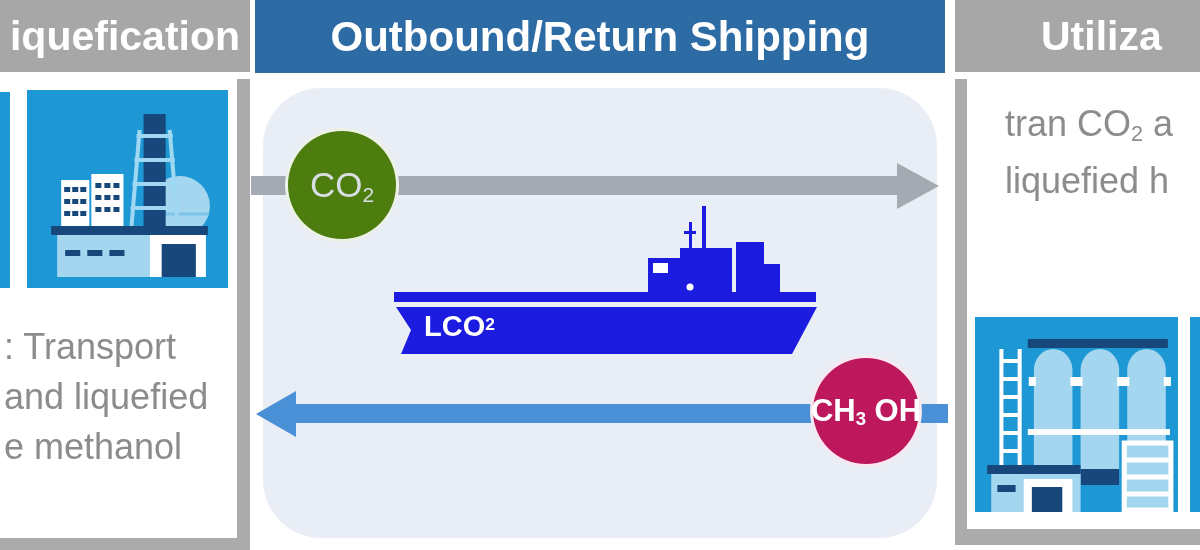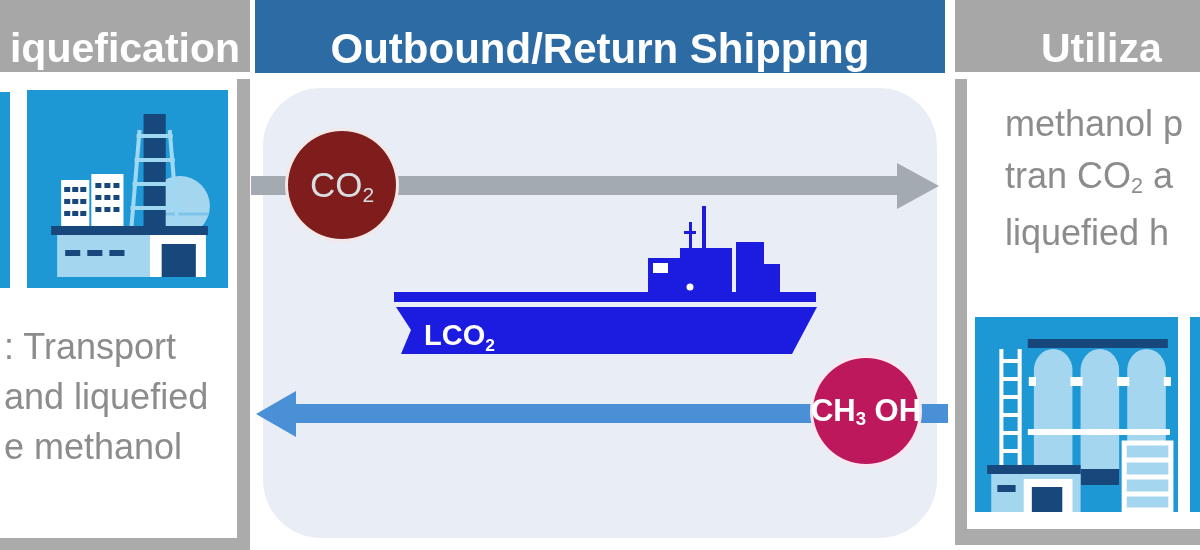--- a/index.html
+++ b/index.html
@@ -2,48 +2,48 @@
 <html><head>
 <meta charset="utf-8">
 <style>
   html,body{margin:0;padding:0;background:#fff;}
   #stage{
     position:relative;width:1200px;height:550px;overflow:hidden;
     background:#fff;font-family:"Liberation Sans",sans-serif;
   }
   .abs{position:absolute;}
   
-  .hdr{display:flex;align-items:flex-end;justify-content:center;
+  .hdr{display:flex;align-items:center;justify-content:center;
        color:#fff;font-weight:700;font-size:41px;white-space:nowrap;}
   .hdr-gray{background:#A7A7A7;}
   .hdr-blue{background:#2D6BA4;}
   
   .frame{background:#ABABAB;}
   
   .ship-panel{background:#E9EEF6;border-radius:58px;}
   
   .shaft-gray{background:#A4AAB1;}
   .shaft-blue{background:#4A90D6;}
   .head-right{width:0;height:0;border-top:23px solid transparent;
               border-bottom:23px solid transparent;border-left:42px solid #A4AAB1;}
   .head-left{width:0;height:0;border-top:23px solid transparent;
              border-bottom:23px solid transparent;border-right:40px solid #4A90D6;}
   
   .badge{border-radius:50%;display:flex;align-items:center;justify-content:center;
          box-sizing:border-box;border:3px solid rgba(255,255,255,0.9);white-space:nowrap;}
-  .badge-gray{background:#7f1d1d;color:#D9DEE3;font-size:35px;justify-content:center;}
+  .badge-gray{background:#4d7c0f;color:#D9DEE3;font-size:35px;justify-content:center;}
   .badge-blue{background:#be185d;color:#fff;font-size:31px;font-weight:600;}
   sub.mol{font-size:0.6em;position:relative;bottom:-0.22em;vertical-align:baseline;}
   
   .bodytext{color:#8C8C8C;font-size:36px;line-height:50px;white-space:nowrap;}
   .bodytext-r{line-height:52px;}
   
   .tile{background:#1E97D5;}
   
-  .ship-label{display:flex;align-items:flex-end;color:#fff;
+  .ship-label{display:flex;align-items:flex-start;color:#fff;
               font-weight:700;font-size:29px;white-space:nowrap;}
 </style>
 </head>
 <body>
 
 <div id="stage">
 
   <div class="abs hdr hdr-gray" style="left:0;top:7;width:250px;height:72px;">
     <span>iquefication</span>
   </div>
@@ -158,21 +158,20 @@
     <span><span>CH</span><sub class="mol">3</sub><span> OH</span></span>
   </div>
 
   <div class="abs hdr hdr-gray" style="left:955px;top:7;width:274px;height:72px;justify-content:flex-start;padding-left:86px;box-sizing:border-box;">
     <span>Utiliza</span>
   </div>
   <div class="abs frame" style="left:955px;top:79px;width:12px;height:466px;"></div>
   <div class="abs frame" style="left:967px;top:529px;width:233px;height:16px;"></div>
 
   <div class="abs bodytext bodytext-r" style="left:1005px;top:98px;">
-    <div>methanol p</div>
     <div><span>tran CO</span><sub class="mol">2</sub><span> a</span></div>
     <div>liquefied h</div>
   </div>
 
   <div class="abs tile" style="left:975px;top:317px;width:203px;height:195px;">
     <svg viewBox="0 0 200 195" width="203" height="195" preserveAspectRatio="none">
       <rect width="200" height="195" fill="#1E97D5"></rect>
 
       <rect x="52" y="22" width="138" height="9" fill="#17477B"></rect>
 

